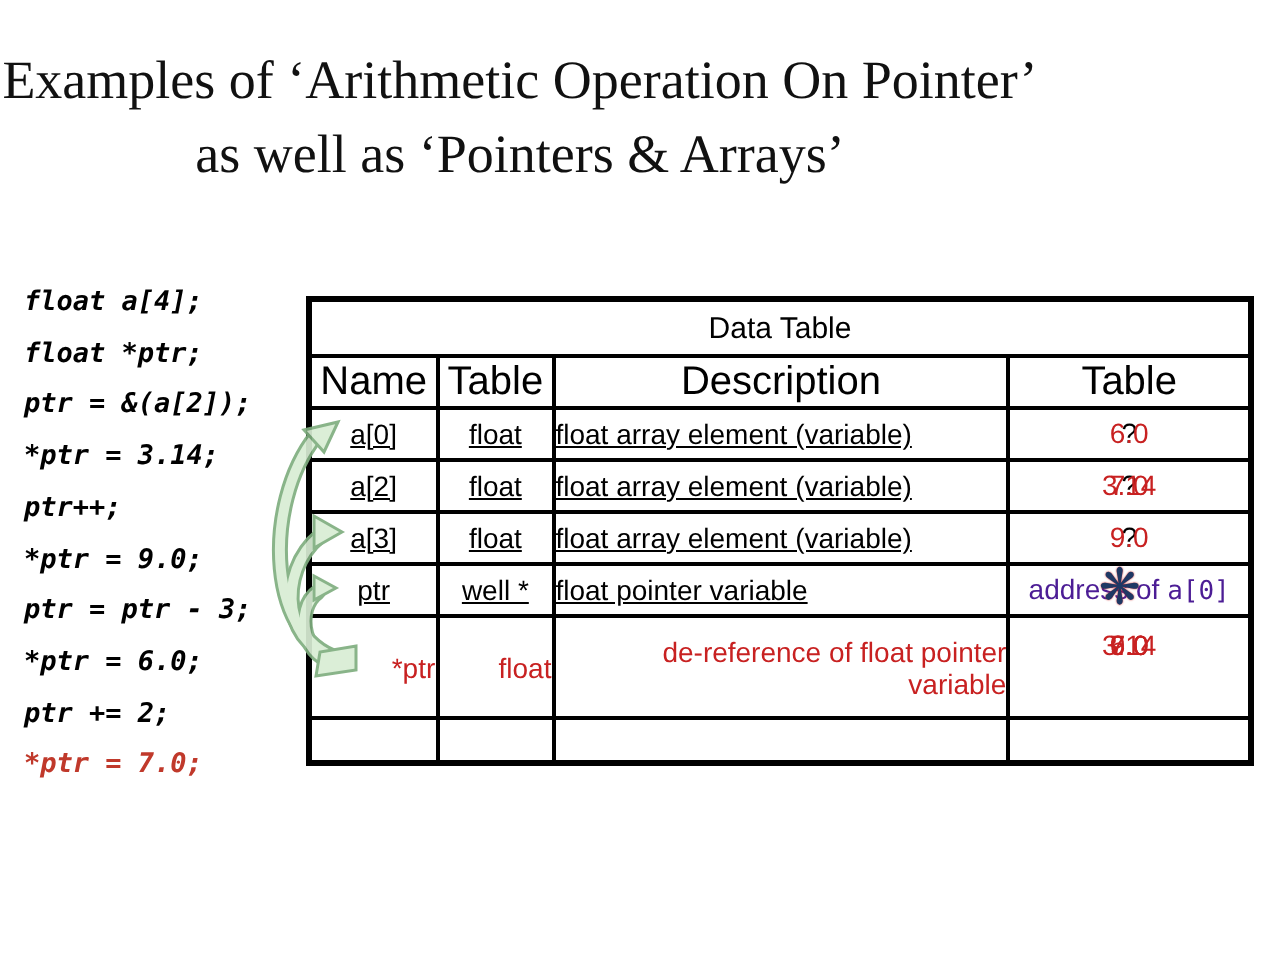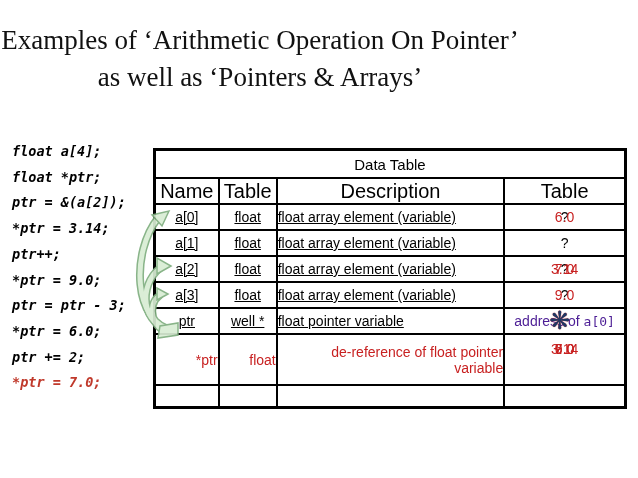--- a/index.html
+++ b/index.html
@@ -91,30 +91,20 @@
           <td class="c-type">float</td>
           <td class="c-desc">float array element (variable)</td>
           <td class="c-value">
             <div class="vwrap">
               <span class="vlayer" style="color: rgb(0, 0, 0);">?</span>
               <span class="vlayer" style="color: rgb(200, 33, 33);">6.0</span>
             </div>
           </td>
         </tr>
         <tr class="r-normal">
-          <td class="c-name">a[1]</td>
-          <td class="c-type">float</td>
-          <td class="c-desc">float array element (variable)</td>
-          <td class="c-value">
-            <div class="vwrap">
-              <span class="vlayer" style="color: rgb(0, 0, 0);">?</span>
-            </div>
-          </td>
-        </tr>
-        <tr class="r-normal">
           <td class="c-name">a[2]</td>
           <td class="c-type">float</td>
           <td class="c-desc">float array element (variable)</td>
           <td class="c-value">
             <div class="vwrap">
               <span class="vlayer" style="color: rgb(0, 0, 0);">?</span>
               <span class="vlayer" style="color: rgb(200, 33, 33);">3.14</span>
               <span class="vlayer" style="color: rgb(200, 33, 33);">7.0</span>
             </div>
           </td>

